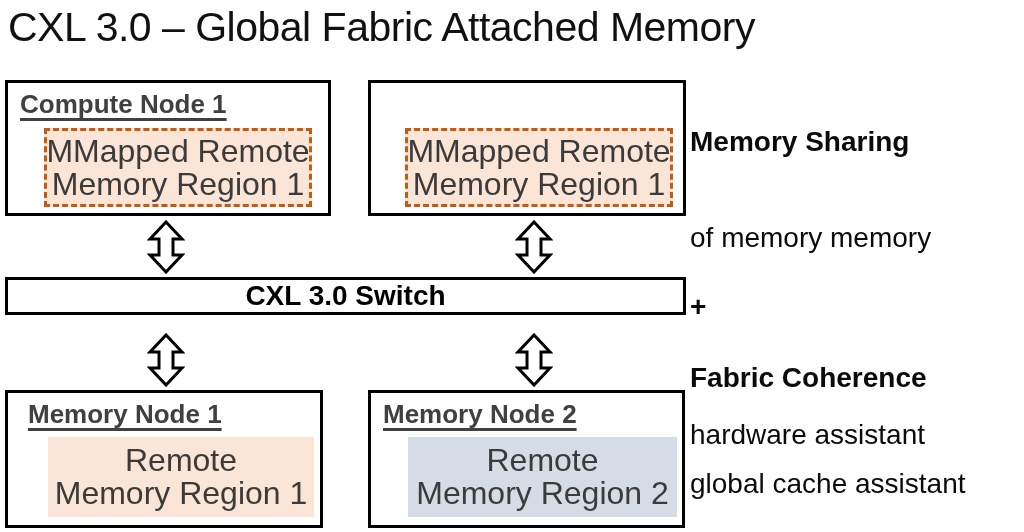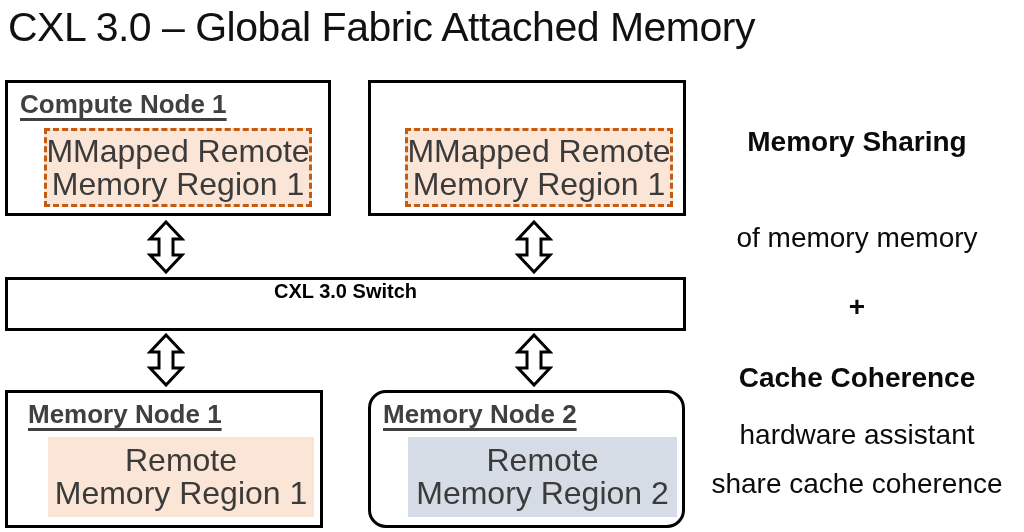--- a/index.html
+++ b/index.html
@@ -30,42 +30,42 @@
     background:var(--orange-region-fill,#FBE5D6);
     border:3px dashed var(--orange-region-border,#C55A11);
   }
   .region.solid-orange{background:var(--orange-region-fill,#FBE5D6);}
   .region.solid-blue{background:var(--blue-region-fill,#D6DCE5);}
 
   
   .compute1{left:5px;top:80px;width:326px;height:136px;}
   .compute2{left:368px;top:80px;width:318px;height:136px;}
   .memory1{left:5px;top:390px;width:318px;height:138px;padding-left:8px;}
-  .memory2{left:368px;top:390px;width:317px;height:138px;border-radius:18px;}
+  .memory2{left:368px;top:390px;width:317px;height:138px;}
 
   .compute1 .region{left:36px;top:45px;width:268px;height:79px;}
   .compute2 .region{left:34px;top:45px;width:268px;height:79px;}
   .memory1 .region{left:40px;top:44px;width:266px;height:80px;}
   .memory2 .region{left:37px;top:44px;width:269px;height:80px;}
 
   .switch-box{
-    position:absolute;left:5px;top:277px;width:681px;height:54px;
+    position:absolute;left:5px;top:277px;width:681px;height:38px;
     background:#fff;border:3px solid var(--box-border-black,#000);box-sizing:border-box;
-    display:flex;align-items:flex-start;justify-content:center;
-    font-size:20px;font-weight:700;color:#000;
+    display:flex;align-items:flex-end;justify-content:center;
+    font-size:28px;font-weight:700;color:#000;
   }
   .arrow{position:absolute;width:38px;height:54px;}
   .arrow.a1{left:147px;top:220px;}
   .arrow.a2{left:515px;top:220px;}
   .arrow.a3{left:147px;top:333px;}
   .arrow.a4{left:515px;top:333px;}
 
   .right-col{position:absolute;left:690px;top:0;width:334px;height:532px;}
   .right-col .line{
-    position:absolute;left:0;width:100%;text-align:center;
+    position:absolute;left:0;width:100%;text-align:left;
     font-size:28px;line-height:38px;color:#0b0b0b;white-space:nowrap;
   }
   .ms-title{top:123px;font-weight:700;color:var(--memory-sharing-green,#538135);}
   .ms-desc1{top:171px;}
   .ms-desc2{top:219px;}
   .plus-sign{top:288px;font-weight:700;font-size:32px;}
   .cc-title{top:359px;font-weight:700;color:var(--cache-coherence-gold,#BF9000);}
   .cc-desc1{top:416px;}
   .cc-desc2{top:465px;}
 </style>
@@ -122,18 +122,18 @@
     <div class="region solid-blue">
       <span>Remote</span>
       <span>Memory Region 2</span>
     </div>
   </div>
 
   <div class="right-col">
     <div class="line ms-title">Memory Sharing</div>
     <div class="line ms-desc2">of memory memory</div>
     <div class="line plus-sign">+</div>
-    <div class="line cc-title">Cache Coherence</div>
+    <div class="line cc-title">Fabric Coherence</div>
     <div class="line cc-desc1">hardware assistant</div>
-    <div class="line cc-desc2">share cache coherence</div>
+    <div class="line cc-desc2">global cache assistant</div>
   </div>
 
 </div>
 
 </body></html>

